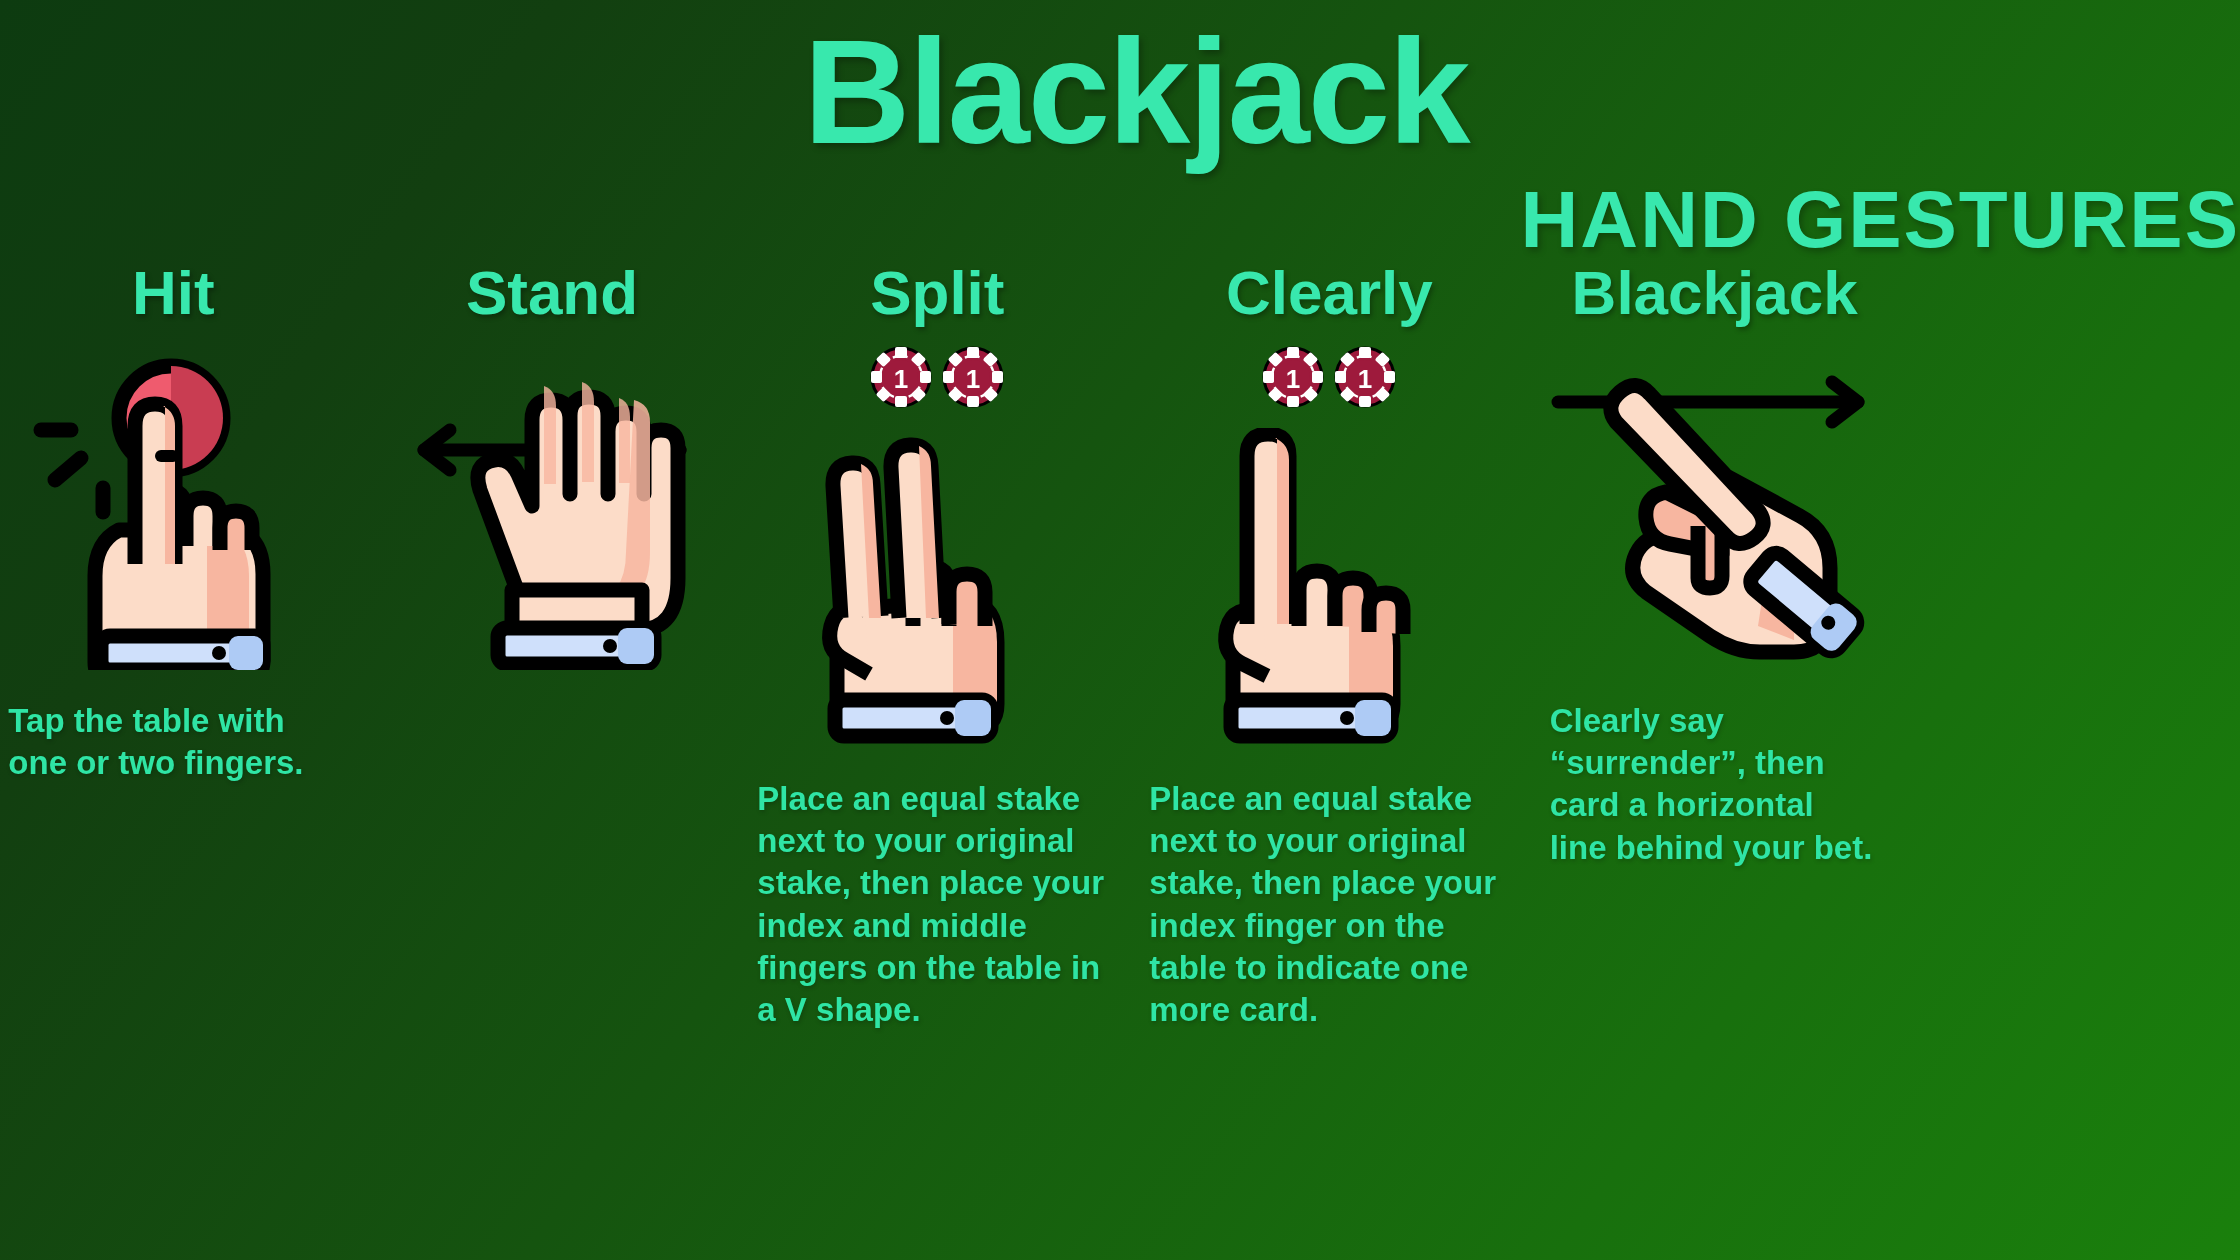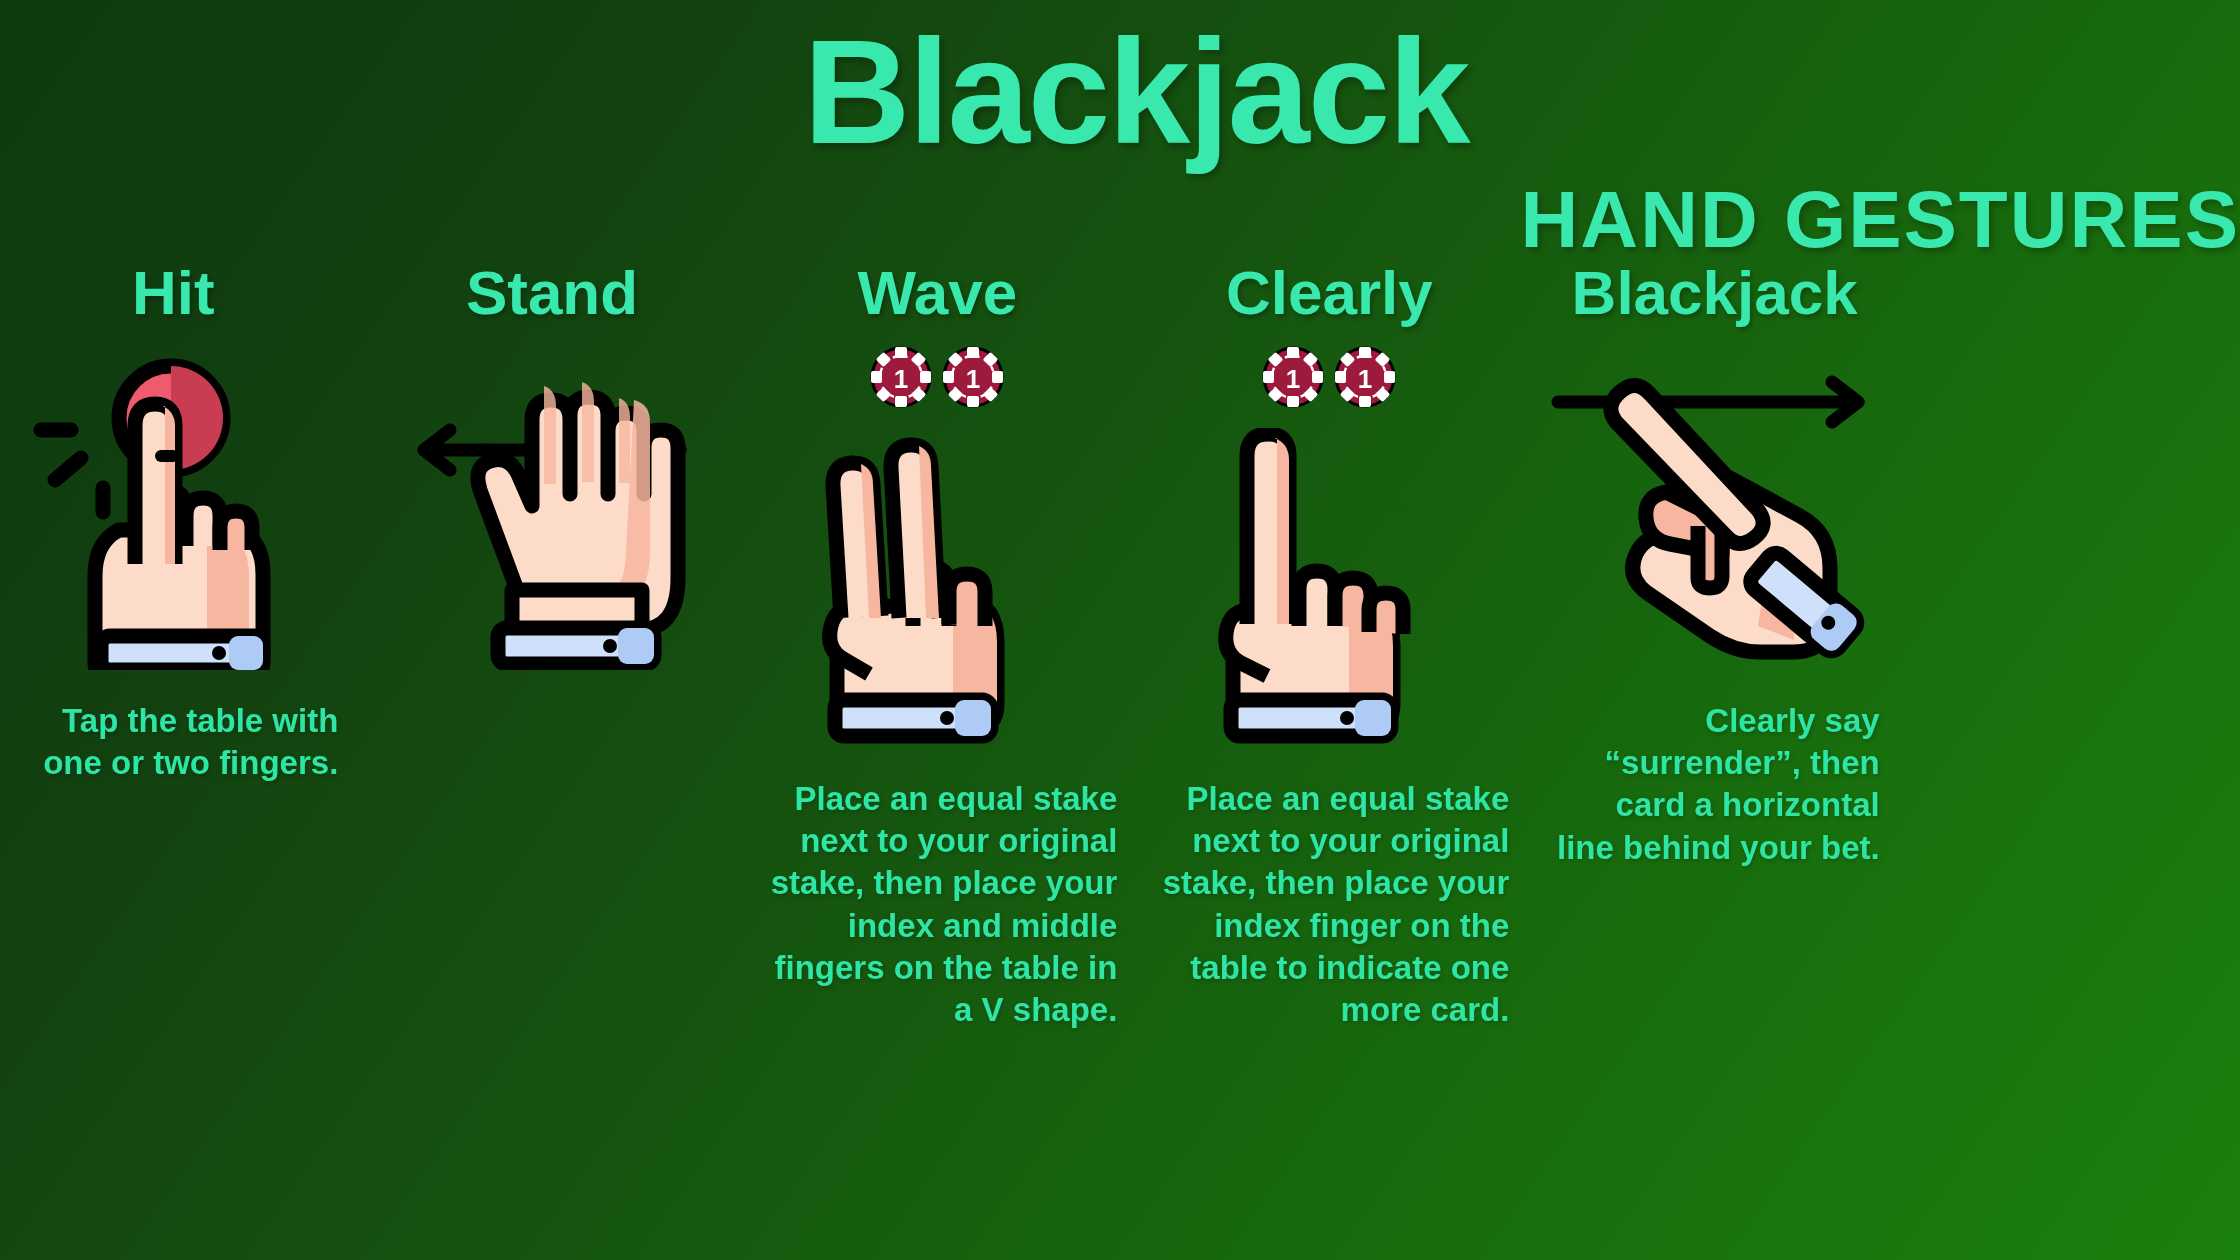--- a/index.html
+++ b/index.html
@@ -30,21 +30,21 @@
   .col { flex:1 1 0; display:flex; flex-direction:column; align-items:center; }
   .col-title {
     font-size:62px; font-weight:bold; color:#38e8ad; line-height:1;
     text-shadow:2px 3px 5px rgba(0,0,0,0.3); margin-bottom:10px;
     white-space:nowrap;
   }
   .chips { height:70px; display:flex; align-items:center; justify-content:center; gap:10px; margin-top:8px; }
   .chips.empty { height:0; margin:0; }
   .art { height:330px; display:flex; align-items:flex-end; justify-content:center; margin-top:6px; }
   .caption {
-    margin-top:30px; width:330px; text-align:right;
+    margin-top:30px; width:330px; text-align:left;
     font-size:33px; font-weight:bold; color:#2fe5a5; line-height:1.28;
     text-shadow:1px 2px 4px rgba(0,0,0,0.22);
   }
   .caption.wide { width:360px; }
 </style>
 </head>
 <body>
 
 <div class="poster">
 
@@ -112,21 +112,21 @@
           <path d="M110 250 l0 46 l130 0 l0 -46 z" fill="#fcdcc8" stroke="#000" stroke-width="15" stroke-linejoin="round"></path>
 
           <rect x="96" y="288" width="156" height="36" rx="9" fill="#cfe0fb" stroke="#000" stroke-width="15"></rect>
           <rect x="216" y="288" width="36" height="36" rx="9" fill="#aecbf5"></rect>
           <circle cx="208" cy="306" r="7" fill="#000"></circle>
         </svg>
       </div>
     </div>
 
     <div class="col">
-      <div class="col-title">Wave</div>
+      <div class="col-title">Split</div>
       <div class="chips">
         <svg width="62" height="62" viewBox="0 0 62 62">
           <circle cx="31" cy="31" r="29" fill="#9e1a3c" stroke="#000" stroke-width="3"></circle>
           <g fill="#ffffff">
             <rect x="25" y="1" width="12" height="11" rx="2"></rect>
             <rect x="25" y="50" width="12" height="11" rx="2"></rect>
             <rect x="1" y="25" width="11" height="12" rx="2"></rect>
             <rect x="50" y="25" width="11" height="12" rx="2"></rect>
             <rect x="8" y="8" width="11" height="11" rx="2" transform="rotate(-45 13.5 13.5)"></rect>
             <rect x="43" y="8" width="11" height="11" rx="2" transform="rotate(45 48.5 13.5)"></rect>

